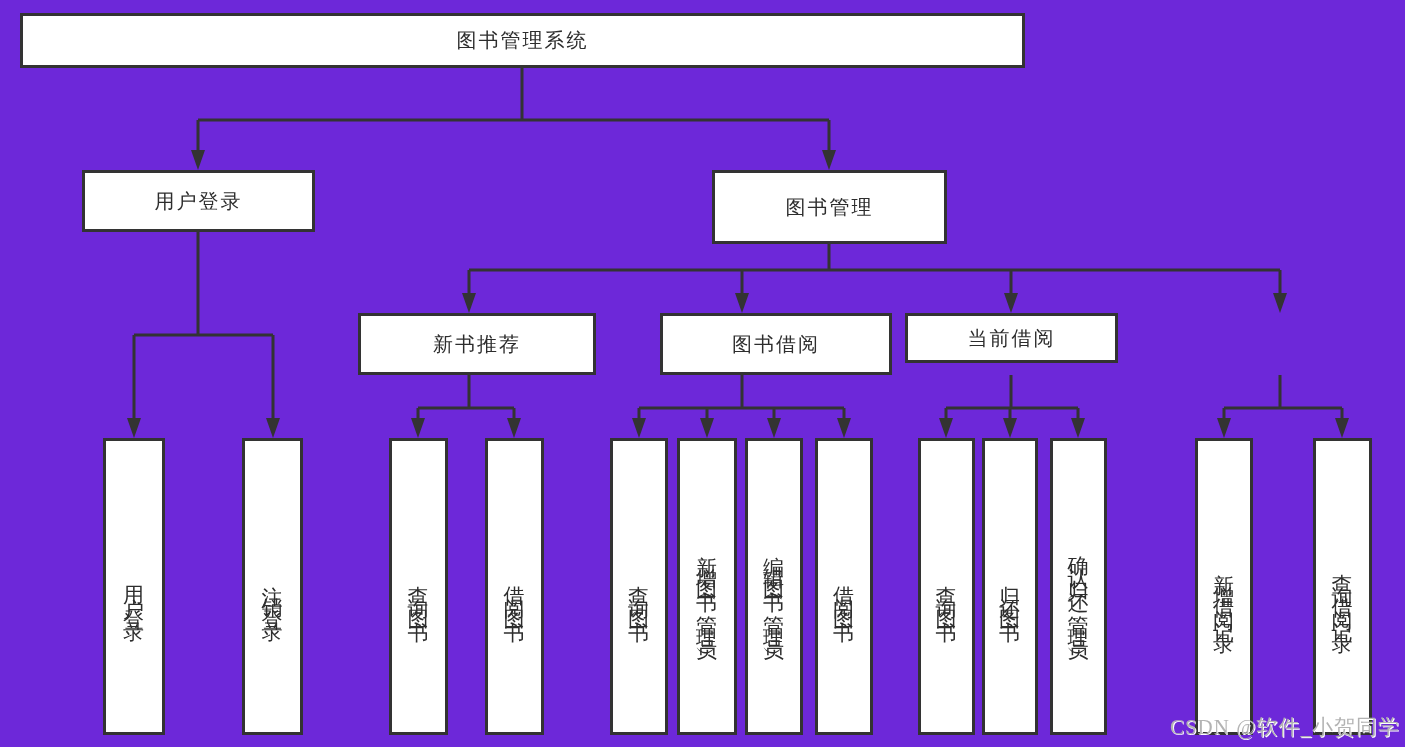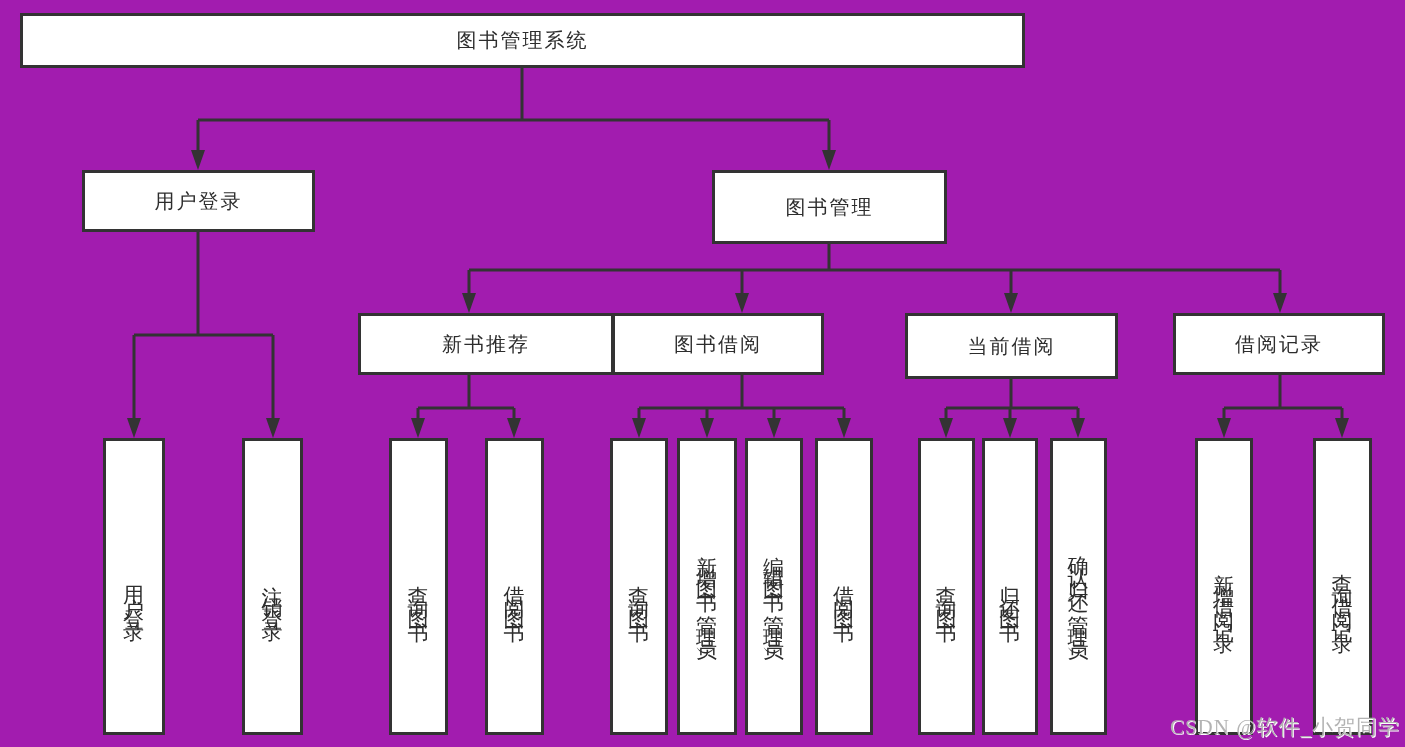--- a/index.html
+++ b/index.html
@@ -1,20 +1,20 @@
 <!DOCTYPE html>
 <html><head>
 <meta charset="utf-8">
 <style>
   * { margin:0; padding:0; box-sizing:border-box; }
   html,body { background:#ffffff; }
   body { font-family:"Liberation Sans", sans-serif; }
   .stage {
     position:relative; width:1405px; height:747px;
-    background:#a21caf; overflow:hidden;
+    background:#6d28d9; overflow:hidden;
   }
   .wires { position:absolute; left:0; top:0; width:1405px; height:747px; }
   .node {
     position:absolute; background:#ffffff; border:3px solid #333333;
     display:flex; align-items:center; justify-content:center;
     color:#2d2d2d;
   }
   .node.h span { font-size:20px; letter-spacing:2px; white-space:nowrap; }
   .node.v .vtext {
     writing-mode:vertical-rl; text-orientation:mixed;
@@ -77,31 +77,28 @@
     <span>图书管理系统</span>
   </div>
 
   <div class="node h" style="left:82px;top:170px;width:233px;height:62px">
     <span>用户登录</span>
   </div>
   <div class="node h" style="left:712px;top:170px;width:235px;height:74px">
     <span>图书管理</span>
   </div>
 
-  <div class="node h" style="left:358px;top:313px;width:256px;height:62px">
+  <div class="node h" style="left:358px;top:313px;width:238px;height:62px">
     <span>新书推荐</span>
   </div>
-  <div class="node h" style="left:612px;top:313px;width:212px;height:62px">
+  <div class="node h" style="left:660px;top:313px;width:232px;height:62px">
     <span>图书借阅</span>
   </div>
-  <div class="node h" style="left:905px;top:313px;width:213px;height:66px">
+  <div class="node h" style="left:905px;top:313px;width:213px;height:50px">
     <span>当前借阅</span>
-  </div>
-  <div class="node h" style="left:1173px;top:313px;width:212px;height:62px">
-    <span>借阅记录</span>
   </div>
 
   <div class="node v" style="left:103px;top:438px;width:62px;height:297px">
     <span class="vtext">用户登录</span>
   </div>
   <div class="node v" style="left:242px;top:438px;width:61px;height:297px">
     <span class="vtext">注销登录</span>
   </div>
 
   <div class="node v" style="left:389px;top:438px;width:59px;height:297px">

